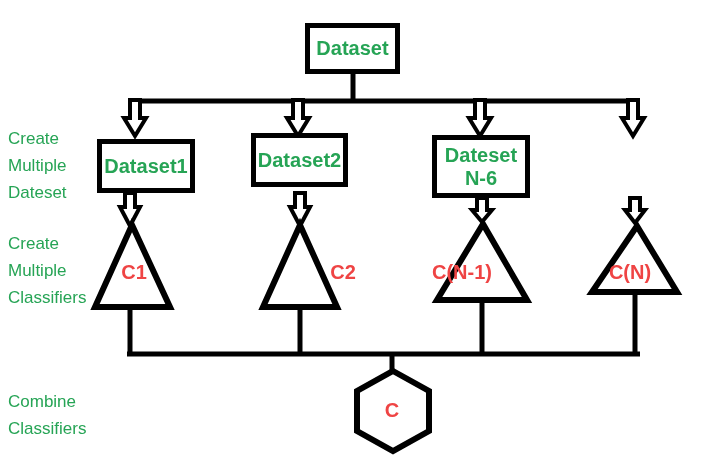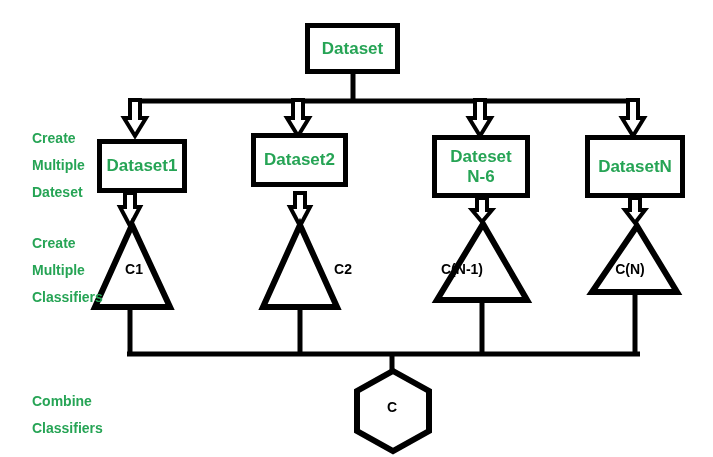--- a/index.html
+++ b/index.html
@@ -18,39 +18,38 @@
     background:#fff;
     display:flex;
     flex-direction:column;
     align-items:center;
     justify-content:center;
     text-align:center;
   }
   .green-text{
     color:#26a455;
     font-weight:bold;
-    font-size:17px;
+    font-size:20px;
     line-height:1.15;
     white-space:nowrap;
   }
   .side-label{
     position:absolute;
     color:#26a455;
-    font-weight:bold;
-    font-size:14px;
+    font-weight:normal;
+    font-size:17px;
     line-height:27px;
-    margin-left:24px;
   }
   .side-label span{display:block;}
   .shape-label{
     position:absolute;
     transform:translateX(-50%);
-    color:#000000;
+    color:#ef4444;
     font-weight:bold;
-    font-size:14px;
+    font-size:20px;
     white-space:nowrap;
   }
 </style>
 </head>
 <body>
 
 <div class="canvas">
 
   <svg class="linework" width="713" height="457" viewBox="0 0 713 457">
 
@@ -81,32 +80,29 @@
     <line x1="127" y1="354" x2="640" y2="354" stroke="#000" stroke-width="5"></line>
     <line x1="392" y1="352" x2="392" y2="374" stroke="#000" stroke-width="5"></line>
 
     <polygon points="393,371 429,391 429,431 393,451 357,431 357,391" fill="#fff" stroke="#000" stroke-width="6"></polygon>
   </svg>
 
   <div class="node-box" style="left:305px;top:23px;width:95px;height:51px;">
     <span class="green-text">Dataset</span>
   </div>
 
-  <div class="node-box" style="left:97px;top:139px;width:90px;height:54px;">
+  <div class="node-box" style="left:97px;top:139px;width:98px;height:54px;">
     <span class="green-text">Dataset1</span>
   </div>
   <div class="node-box" style="left:251px;top:133px;width:97px;height:54px;">
     <span class="green-text">Dataset2</span>
   </div>
   <div class="node-box" style="left:432px;top:135px;width:98px;height:63px;">
     <span class="green-text">Dateset</span>
     <span class="green-text">N-6</span>
-  </div>
-  <div class="node-box" style="left:585px;top:135px;width:100px;height:63px;">
-    <span class="green-text">DatasetN</span>
   </div>
 
   <div class="side-label" style="left:8px;top:125px;">
     <span>Create</span>
     <span>Multiple</span>
     <span>Dateset</span>
   </div>
   <div class="side-label" style="left:8px;top:230px;">
     <span>Create</span>
     <span>Multiple</span>

